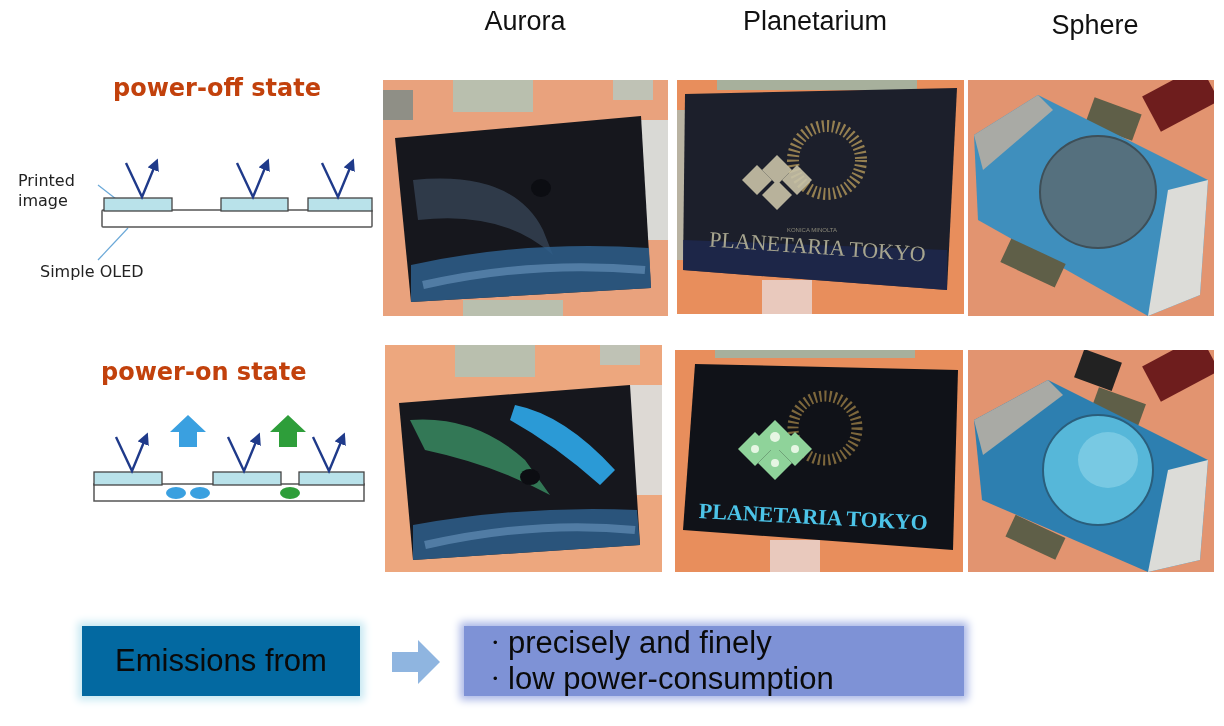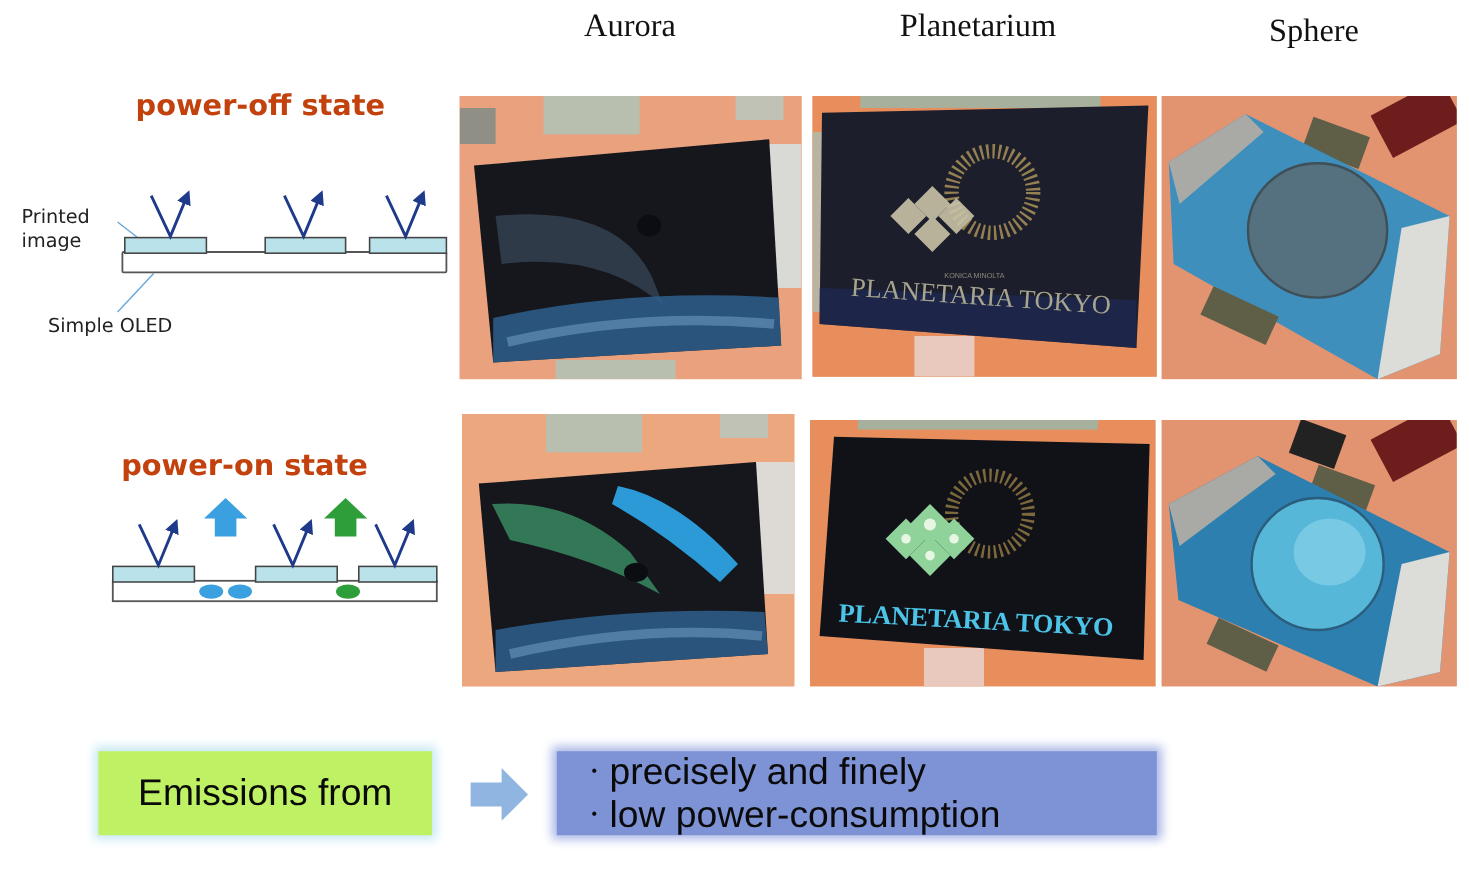--- a/index.html
+++ b/index.html
@@ -1,42 +1,42 @@
 <!DOCTYPE html>
 <html><head>
 <meta charset="utf-8">
 <style>
   html, body { margin:0; padding:0; background:#ffffff; }
   body { width:1224px; height:726px; position:relative; overflow:hidden;
          font-family:"DejaVu Sans", sans-serif; color:#111; }
   .abs { position:absolute; }
-  .col-title { position:absolute; font-size:27px; font-family:Liberation Serif, serif;
+  .col-title { position:absolute; font-size:27px; font-family:Liberation Sans, sans-serif;
                color:#111; text-align:center; }
   .state-title { position:absolute; font-weight:bold; font-size:24px; color:#c2410c;
                  font-family:"DejaVu Sans", sans-serif; }
   .diag-label { position:absolute; font-size:16px; color:#222; line-height:20px;
                 font-family:"DejaVu Sans", sans-serif; }
   .photo { position:absolute; overflow:hidden; background:#e8956a; }
   .photo svg { display:block; }
   .box { position:absolute; display:flex; flex-direction:column; justify-content:center;
          font-family:"Liberation Sans", sans-serif; font-size:31px; line-height:36px; color:#0a0a0a; }
-  .cyan-box { background:#bef264; box-shadow:0 0 8px 4px #c6e8f2; align-items:center; text-align:center; }
+  .cyan-box { background:#0369a1; box-shadow:0 0 8px 4px #c6e8f2; align-items:center; text-align:center; }
   .blue-box { background:#7e92d6; box-shadow:0 0 8px 4px #aab7e6; padding-left:20px; box-sizing:border-box; }
   .bullet-row { display:flex; align-items:center; }
   .bullet-dot { display:inline-block; width:24px; font-size:22px; }
 </style>
 </head>
 <body>
 
 <div class="col-title" style="left:440px; top:6px; width:170px;">Aurora</div>
 <div class="col-title" style="left:700px; top:6px; width:230px;">Planetarium</div>
 <div class="col-title" style="left:1020px; top:10px; width:150px;">Sphere</div>
 
 <div class="state-title" style="left:113px; top:74px;">power-off state</div>
-<div class="state-title" style="left:101px; top:374px;">power-on state</div>
+<div class="state-title" style="left:101px; top:358px;">power-on state</div>
 
 <div class="diag-label" style="left:18px; top:171px; text-align:left;">
   <div>Printed</div>
   <div style="">image</div>
 </div>
 <div class="diag-label" style="left:40px; top:262px;">Simple OLED</div>
 
 <svg class="abs" style="left:0; top:140px;" width="380" height="130" viewBox="0 0 380 130">
   <defs>
     <marker id="ah" viewBox="0 0 10 10" refX="6" refY="5" markerWidth="5" markerHeight="5" orient="auto">

